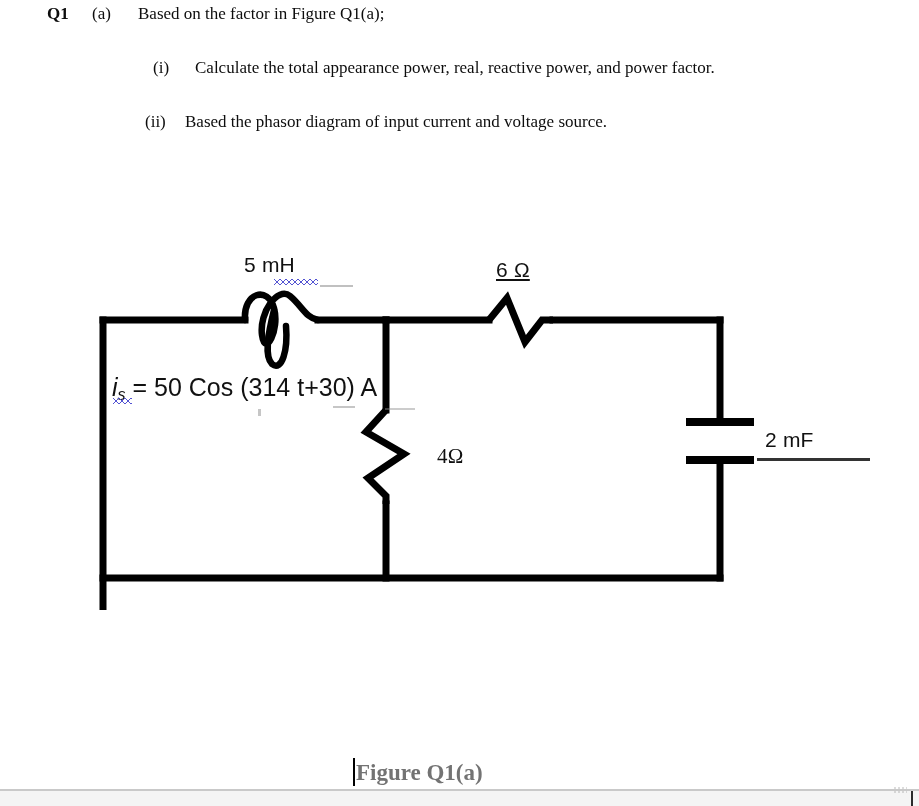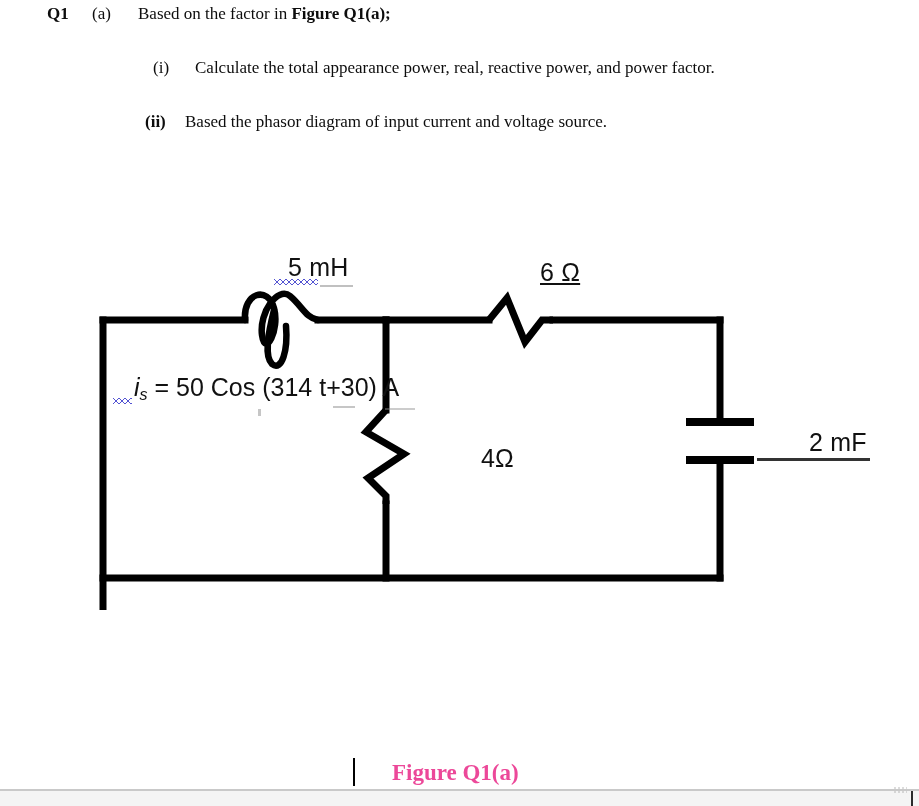--- a/index.html
+++ b/index.html
@@ -21,64 +21,62 @@
     position: absolute;
     white-space: nowrap;
     font-family: "Liberation Serif", serif;
     font-size: 17px;
     color: #0d0d0d;
   }
   .q-label {
     font-weight: bold;
   }
   .q-bold {
-    font-weight: bold;
+    font-weight: normal;
   }
   #q-row-a { left: 47px; top: 4px; }
   #q-row-a .seg-q   { display:inline-block; width: 45px; }
   #q-row-a .seg-par { display:inline-block; width: 46px; }
   #q-row-i  { left: 153px; top: 58px; }
   #q-row-i .seg-num { display:inline-block; width: 42px; }
   #q-row-ii { left: 145px; top: 112px; }
-  #q-row-ii .seg-num { display:inline-block; width: 40px; font-weight: bold; }
+  #q-row-ii .seg-num { display:inline-block; width: 40px; }
 
   
   #circuit {
     position: absolute;
     left: 0;
     top: 230px;
     width: 919px;
     height: 380px;
   }
   #circuit svg { display: block; }
 
   
   .clabel {
     position: absolute;
+    white-space: nowrap;
+    font-family: "Liberation Sans", sans-serif;
+    font-size: 21px;
+    color: #111111;
+    letter-spacing: 0.2px;
+  }
+  #lbl-inductor { left: 244px; top: 253px; }
+  #lbl-r6       { left: 496px; top: 258px; text-decoration: underline; }
+  #lbl-r4       { left: 437px; top: 444px; font-family: Liberation Serif, serif; }
+  #lbl-cap      { left: 765px; top: 428px; }
+
+  #lbl-source {
+    position: absolute;
+    left: 112px;
+    top: 373px;
     white-space: nowrap;
     font-family: "Liberation Sans", sans-serif;
     font-size: 25px;
     color: #111111;
-    letter-spacing: 0.2px;
-    margin-left: 44px;
-  }
-  #lbl-inductor { left: 244px; top: 253px; }
-  #lbl-r6       { left: 496px; top: 258px; text-decoration: underline; }
-  #lbl-r4       { left: 437px; top: 444px; }
-  #lbl-cap      { left: 765px; top: 428px; }
-
-  #lbl-source {
-    position: absolute;
-    left: 112px;
-    top: 373px;
-    white-space: nowrap;
-    font-family: "Liberation Sans", sans-serif;
-    font-size: 25px;
-    color: #111111;
-    margin-left: 22px;
   }
   #lbl-source .iv {
     font-style: italic;
     font-family: "Liberation Sans", sans-serif;
   }
   #lbl-source .sub {
     font-size: 16px;
     font-style: italic;
     vertical-align: -4px;
   }
@@ -112,23 +110,22 @@
   }
 
   
   #fig-caption {
     position: absolute;
     left: 356px;
     top: 760px;
     font-family: "Liberation Serif", serif;
     font-weight: bold;
     font-size: 23px;
-    color: #ec4899;
-    white-space: nowrap;
-    margin-left: 36px;
+    color: #737373;
+    white-space: nowrap;
   }
   #caret {
     position: absolute;
     left: 353px;
     top: 758px;
     width: 2px;
     height: 28px;
     background: #000000;
   }
 

